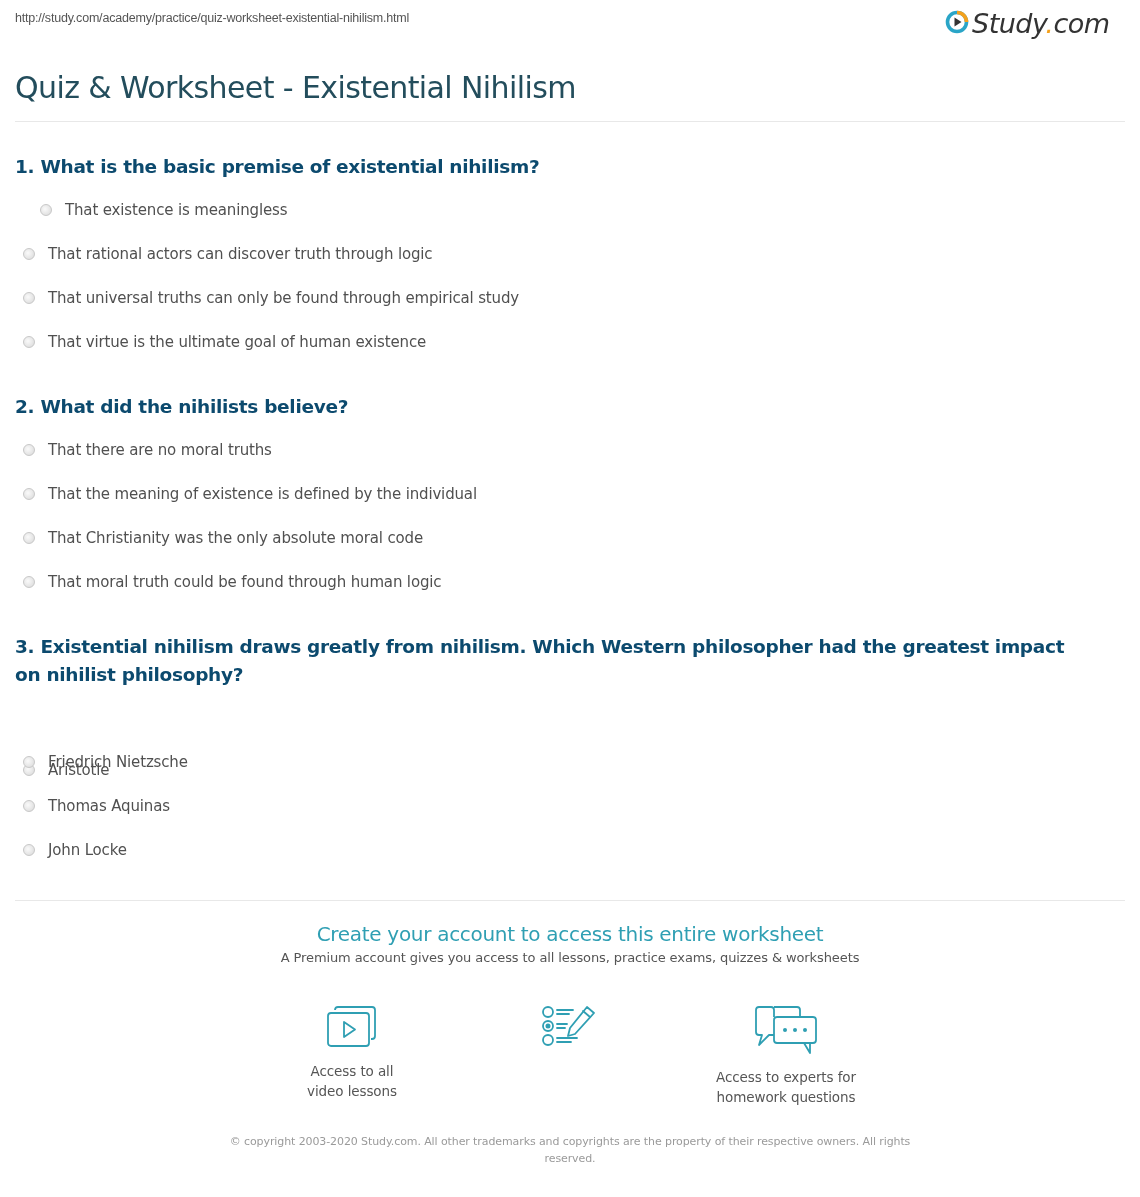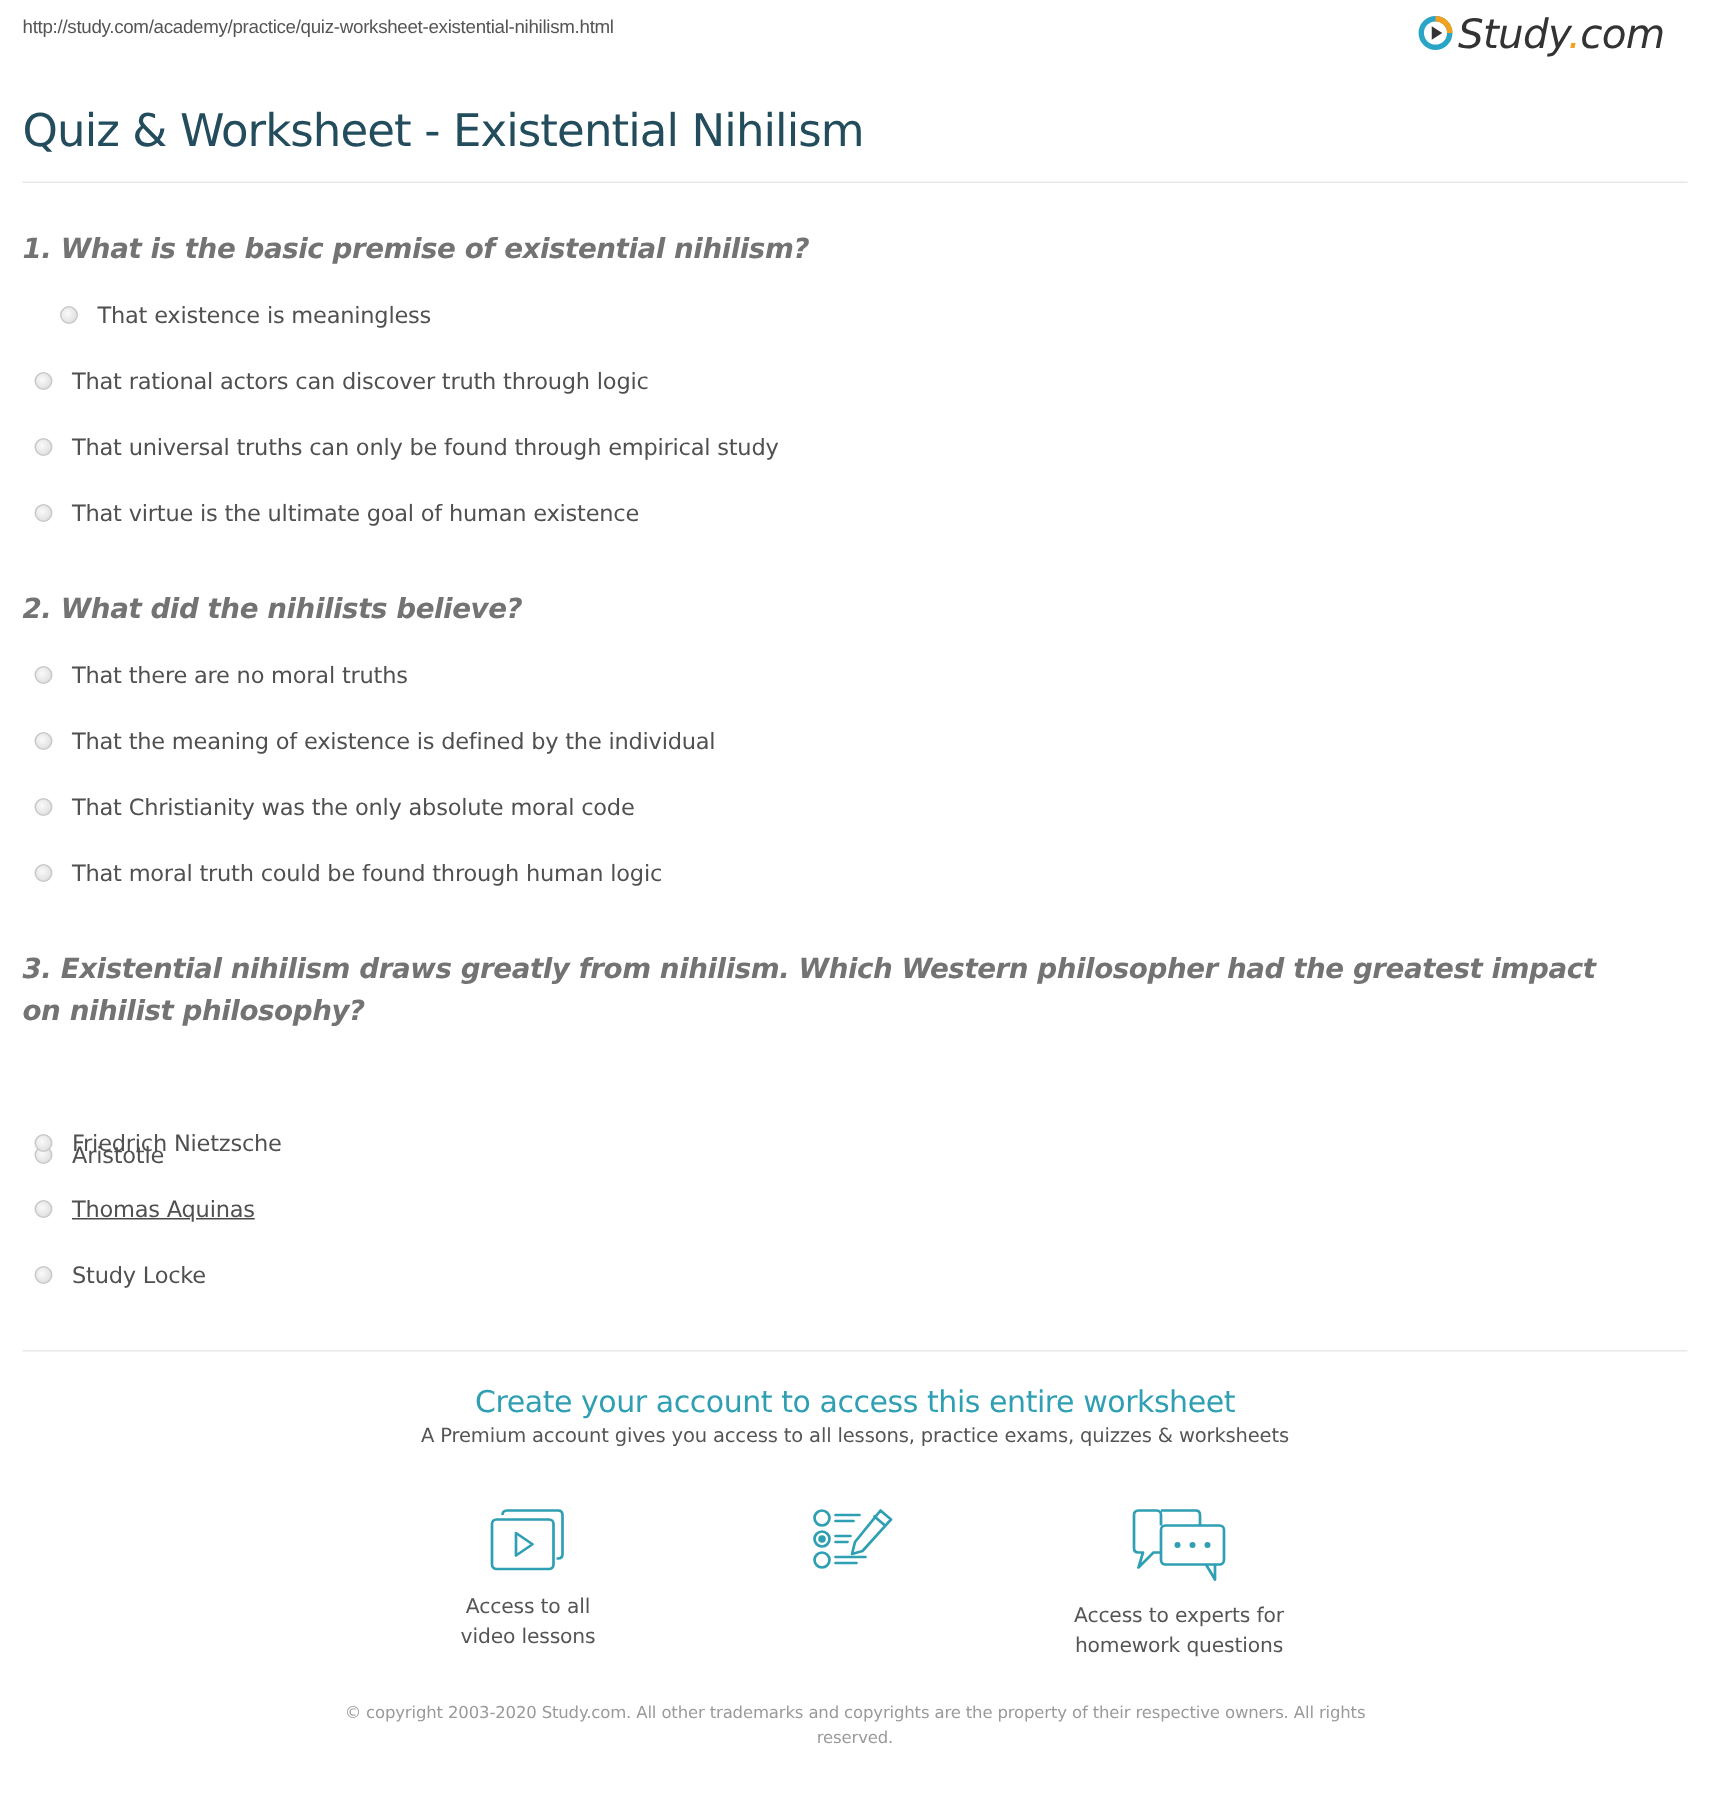--- a/index.html
+++ b/index.html
@@ -13,21 +13,21 @@
   .logo-text { font-family: "DejaVu Sans", sans-serif; font-size: 27px; color: #333; margin-left: 3px; letter-spacing: -0.5px; line-height: 30px; font-style: italic; }
   .logo-text .dot { color: #f4a11d; }
 
   .page-title { position: absolute; left: 15px; top: 70px; font-size: 30px; color: #234d5c; font-family: "DejaVu Sans", sans-serif; letter-spacing: -0.6px; font-weight: normal; }
 
   .divider { position: absolute; left: 15px; right: 15px; height: 1px; background: #e8e8e8; }
   .divider.top { top: 121px; }
   .divider.bottom { top: 900px; }
 
   .question { position: absolute; left: 15px; right: 70px; }
-  .q-text { font-size: 18.5px; font-weight: bold; color: #737373; line-height: 28px; letter-spacing: -0.3px; font-style: italic; }
+  .q-text { font-size: 18.5px; font-weight: bold; color: #0c4a6e; line-height: 28px; letter-spacing: -0.3px; }
   .option { position: absolute; left: 8px; height: 24px; display: flex; align-items: center; cursor: pointer; }
   .radio { width: 12px; height: 12px; border-radius: 50%; border: 1px solid #c8c8c8; background: radial-gradient(circle at 40% 40%, #fafafa 0%, #e2e2e2 70%, #d0d0d0 100%); margin-right: 13px; flex: 0 0 auto; }
   .opt-label { font-size: 15px; color: #505050; letter-spacing: -0.15px; font-family: "DejaVu Sans", sans-serif; }
 
   .cta { position: absolute; left: 0; right: 0; top: 922px; text-align: center; }
   .cta-title { font-size: 20px; color: #2f9fb3; letter-spacing: -0.3px; font-weight: normal; }
   .cta-sub { font-size: 13px; color: #555; margin-top: 4px; letter-spacing: -0.1px; }
 
   .feature { position: absolute; top: 1005px; width: 200px; text-align: center; }
   .feature svg { display: block; margin: 0 auto; }
@@ -99,27 +99,27 @@
   <div class="q-text">3. Existential nihilism draws greatly from nihilism. Which Western philosopher had the greatest impact on nihilist philosophy?</div>
 </div>
 <div class="option" style="top:724px; left:23px;margin-top:34px;">
   <span class="radio"></span>
   <span class="opt-label">Aristotle</span>
 </div>
 <div class="option" style="top:750px; left:23px;">
   <span class="radio"></span>
   <span class="opt-label">Friedrich Nietzsche</span>
 </div>
-<div class="option" style="top:794px; left:23px;text-decoration:underline;">
+<div class="option" style="top:794px; left:23px;">
   <span class="radio"></span>
   <span class="opt-label">Thomas Aquinas</span>
 </div>
 <div class="option" style="top:838px; left:23px;">
   <span class="radio"></span>
-  <span class="opt-label">Study Locke</span>
+  <span class="opt-label">John Locke</span>
 </div>
 
 <div class="divider bottom"></div>
 
 <div class="cta">
   <div class="cta-title">Create your account to access this entire worksheet</div>
   <div class="cta-sub">A Premium account gives you access to all lessons, practice exams, quizzes &amp; worksheets</div>
 </div>
 
 <div class="feature" style="left:252px;">

